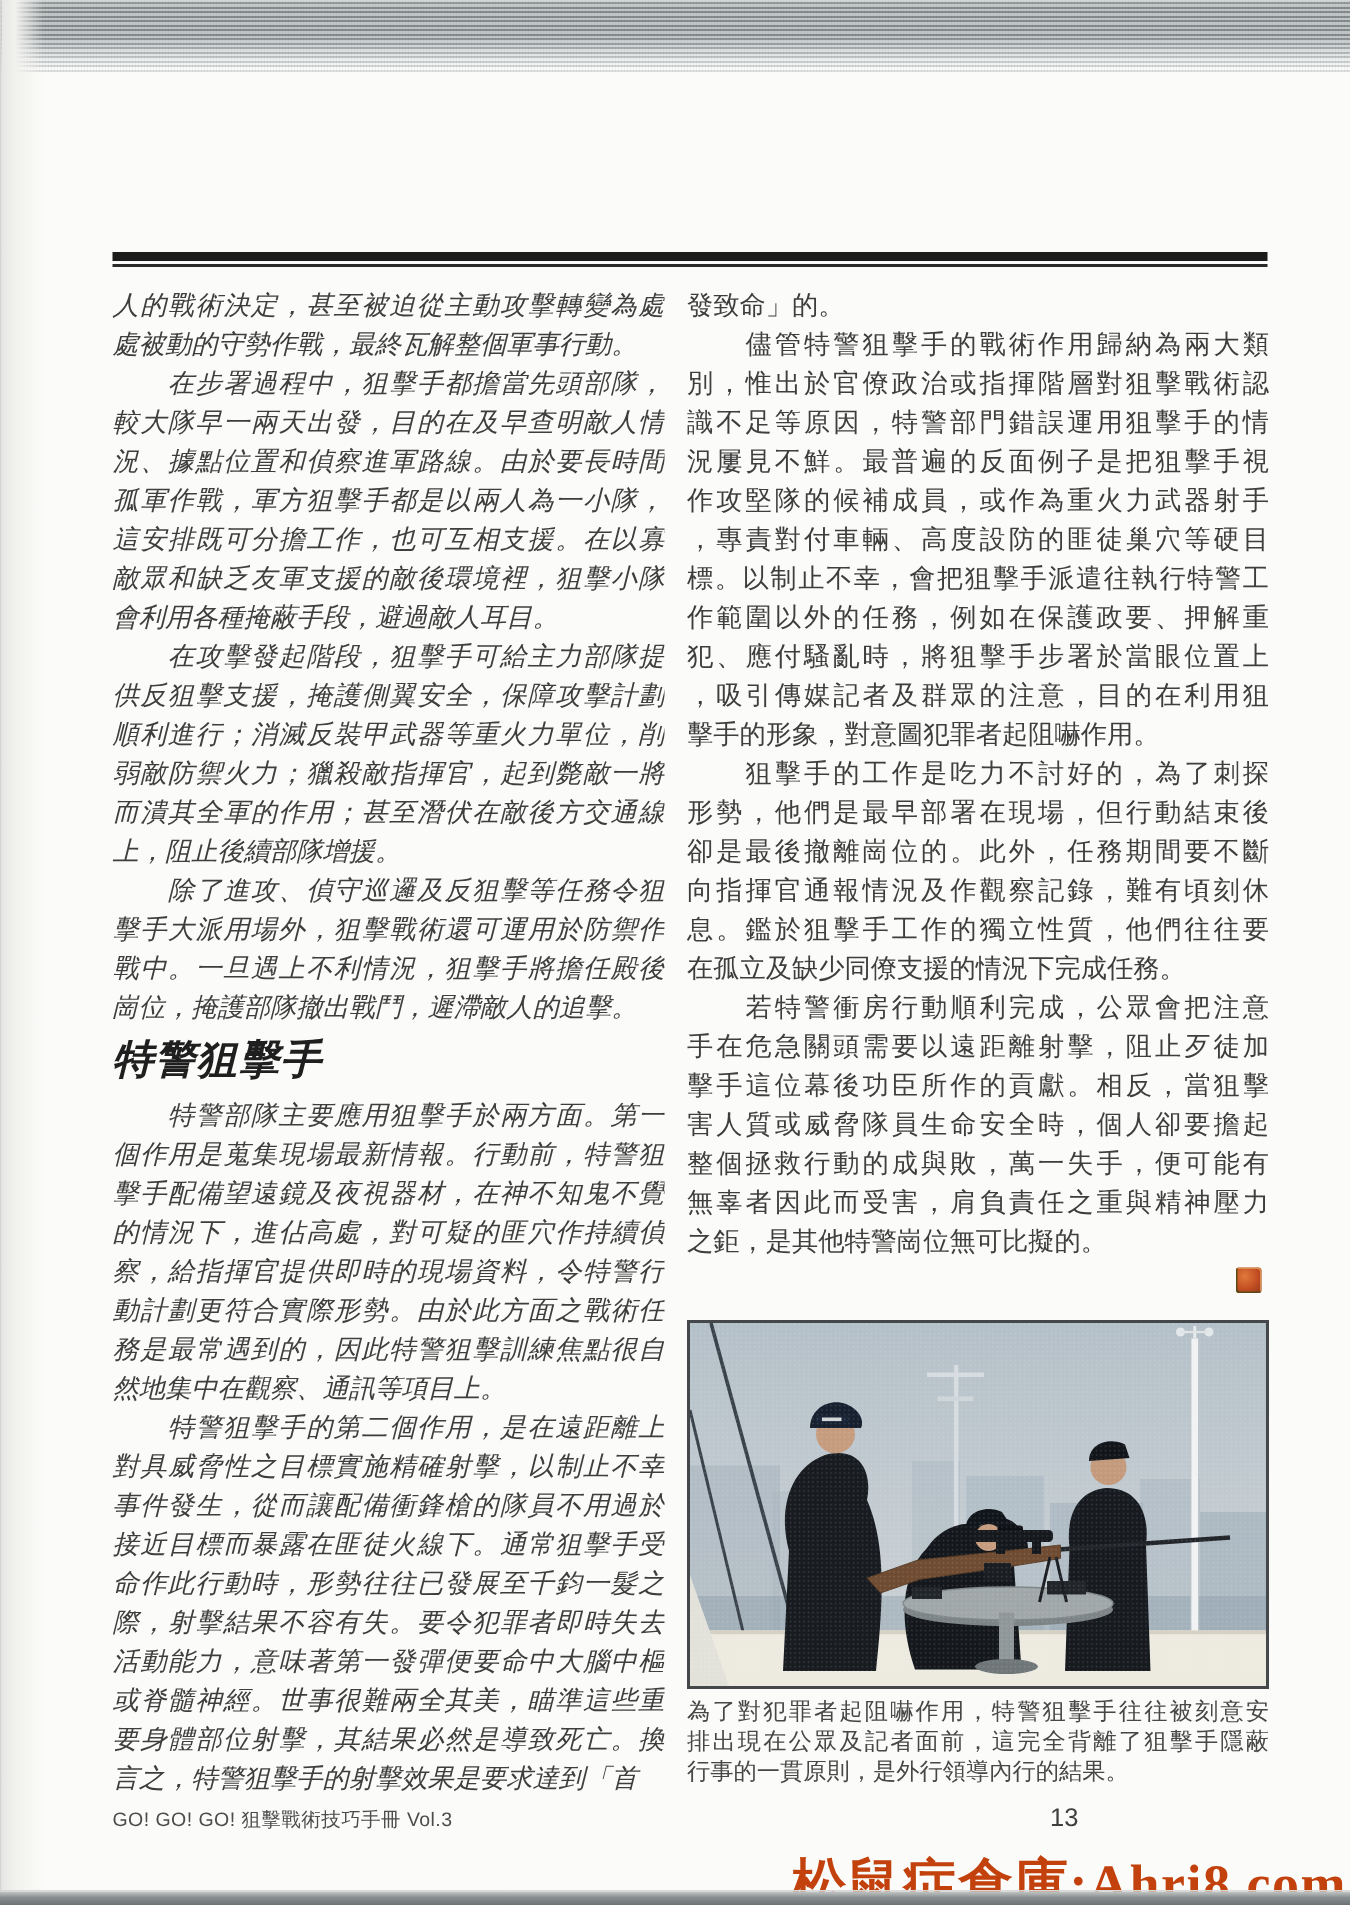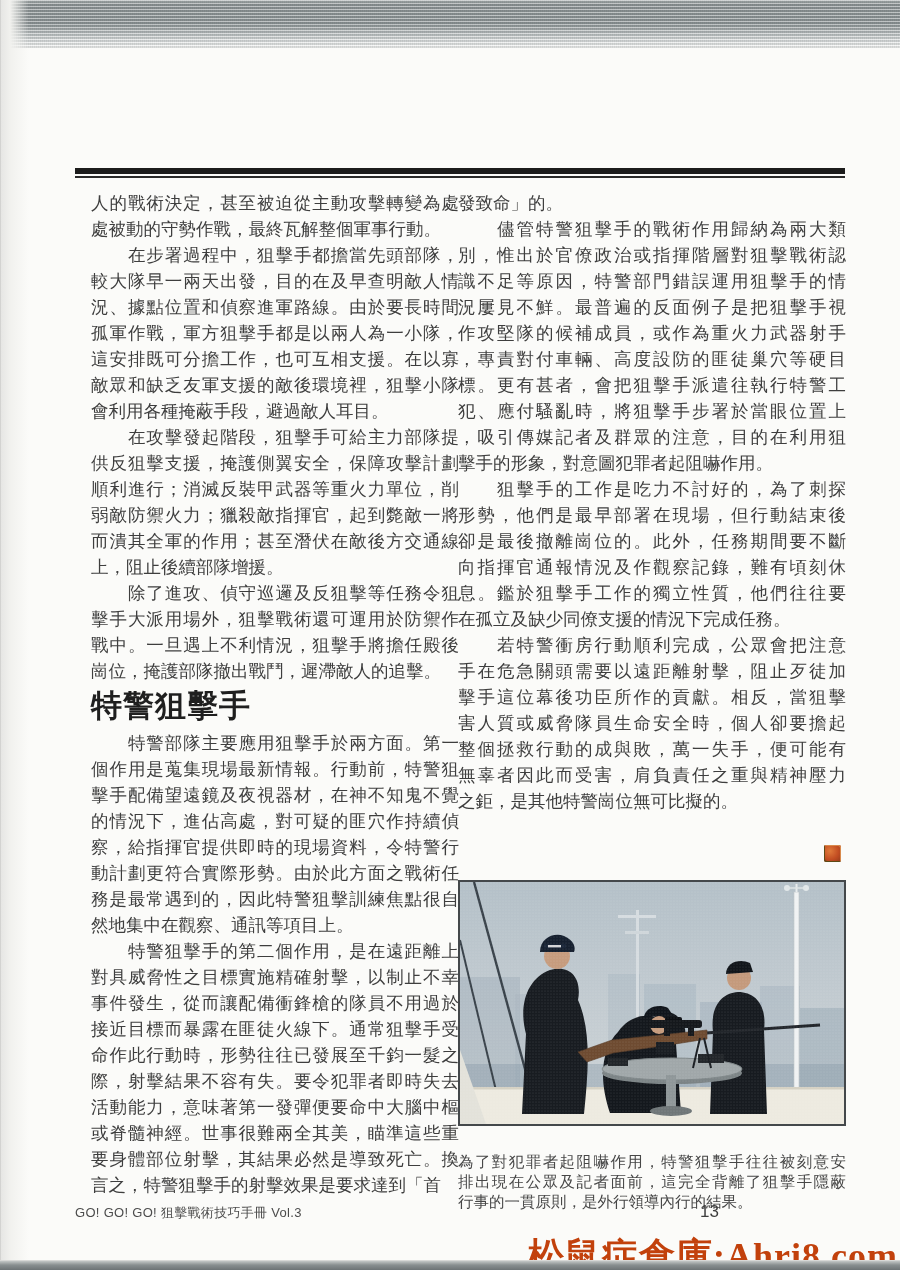--- a/index.html
+++ b/index.html
@@ -13,37 +13,37 @@
                repeating-linear-gradient(90deg,rgba(0,0,0,.05) 0 1px,rgba(255,255,255,0) 1px 2px);}
   .band-bottom{position:absolute;bottom:0;left:0;width:900px;height:9px;border-top:1px solid #d8d8d6;
     background:linear-gradient(180deg,#c3c7c6 0,#898f90 4px,#6d7375 9px);}
   .spine{position:absolute;top:0;left:0;width:28px;height:1270px;border-left:1px solid #d3d3d1;
     background:linear-gradient(90deg,#e6e6e4 0,#f1f1ee 9px,rgba(251,251,249,0) 28px);}
   .rule{position:absolute;left:75px;top:168px;width:770px;}
   .rule .thick{height:6px;background:#1c1c1c;}
   .rule .thin{height:2px;background:#2a2a2a;margin-top:2px;}
   
   .col{position:absolute;color:#3e3e3e;}
-  .col-left{left:91px;top:190px;width:368px;}
+  .col-left{left:75px;top:190px;width:368px;font-style:italic;}
   .col-right{left:458px;top:190px;width:388px;}
   .tline{height:26px;line-height:26px;font-size:17.5px;text-align:justify;text-align-last:justify;
          overflow:hidden;}
   .tline.plast{text-align-last:left;}
-  .heading{height:40px;line-height:40px;margin:2px 0 4px 0;font-size:31px;font-weight:bold;
+  .heading{height:40px;line-height:40px;margin:2px 0 4px 0;font-size:27px;font-weight:bold;
            color:#1f1f1f;letter-spacing:1px;}
   
   .end-marker{position:absolute;left:824px;top:845px;width:17px;height:17px;border-radius:2px;
     background:radial-gradient(circle at 35% 35%,#e07a3a 0,#c24d22 55%,#8f3a1a 100%);
     box-shadow:inset 1px -1px 0 #5c4a16, inset -1px 1px 0 #d98a4d;}
   
   .photo{position:absolute;left:458px;top:880px;width:384px;height:242px;border:2px solid #44484b;
          background:#bcc7cd;}
   .photo svg{display:block;}
   
-  .caption{position:absolute;left:458px;top:1132px;width:388px;color:#474747;margin-top:20px;}
+  .caption{position:absolute;left:458px;top:1132px;width:388px;color:#474747;}
   .caption .tline{height:20px;line-height:20px;font-size:15.5px;}
   
   .footer-title{position:absolute;left:75px;top:1204px;font-size:13px;color:#4c4c4c;letter-spacing:.3px;}
   .page-number{position:absolute;left:700px;top:1202px;width:130px;text-align:left;font-size:17px;color:#3f3f3f;}
   
   .watermark{position:absolute;right:2px;top:1232px;font-size:36px;color:#c2410c;
     font-family:"Liberation Serif","DejaVu Serif",serif;font-weight:bold;letter-spacing:1px;}
 </style>
 </head>
 <body>
@@ -104,21 +104,22 @@
   </div>
 
   <div class="col col-right">
       <div class="tline plast">發致命」的。</div>
       <div class="tline">　　儘管特警狙擊手的戰術作用歸納為兩大類</div>
       <div class="tline">別，惟出於官僚政治或指揮階層對狙擊戰術認</div>
       <div class="tline">識不足等原因，特警部門錯誤運用狙擊手的情</div>
       <div class="tline">況屢見不鮮。最普遍的反面例子是把狙擊手視</div>
       <div class="tline">作攻堅隊的候補成員，或作為重火力武器射手</div>
       <div class="tline">，專責對付車輛、高度設防的匪徒巢穴等硬目</div>
-      <div class="tline">標。更有甚者，會把狙擊手派遣往執行特警工</div>
+      <div class="tline">標。以制止不幸，會把狙擊手派遣往執行特警工</div>
+      <div class="tline">作範圍以外的任務，例如在保護政要、押解重</div>
       <div class="tline">犯、應付騷亂時，將狙擊手步署於當眼位置上</div>
       <div class="tline">，吸引傳媒記者及群眾的注意，目的在利用狙</div>
       <div class="tline plast">擊手的形象，對意圖犯罪者起阻嚇作用。</div>
       <div class="tline">　　狙擊手的工作是吃力不討好的，為了刺探</div>
       <div class="tline">形勢，他們是最早部署在現場，但行動結束後</div>
       <div class="tline">卻是最後撤離崗位的。此外，任務期間要不斷</div>
       <div class="tline">向指揮官通報情況及作觀察記錄，難有頃刻休</div>
       <div class="tline">息。鑑於狙擊手工作的獨立性質，他們往往要</div>
       <div class="tline plast">在孤立及缺少同僚支援的情況下完成任務。</div>
       <div class="tline">　　若特警衝房行動順利完成，公眾會把注意</div>

